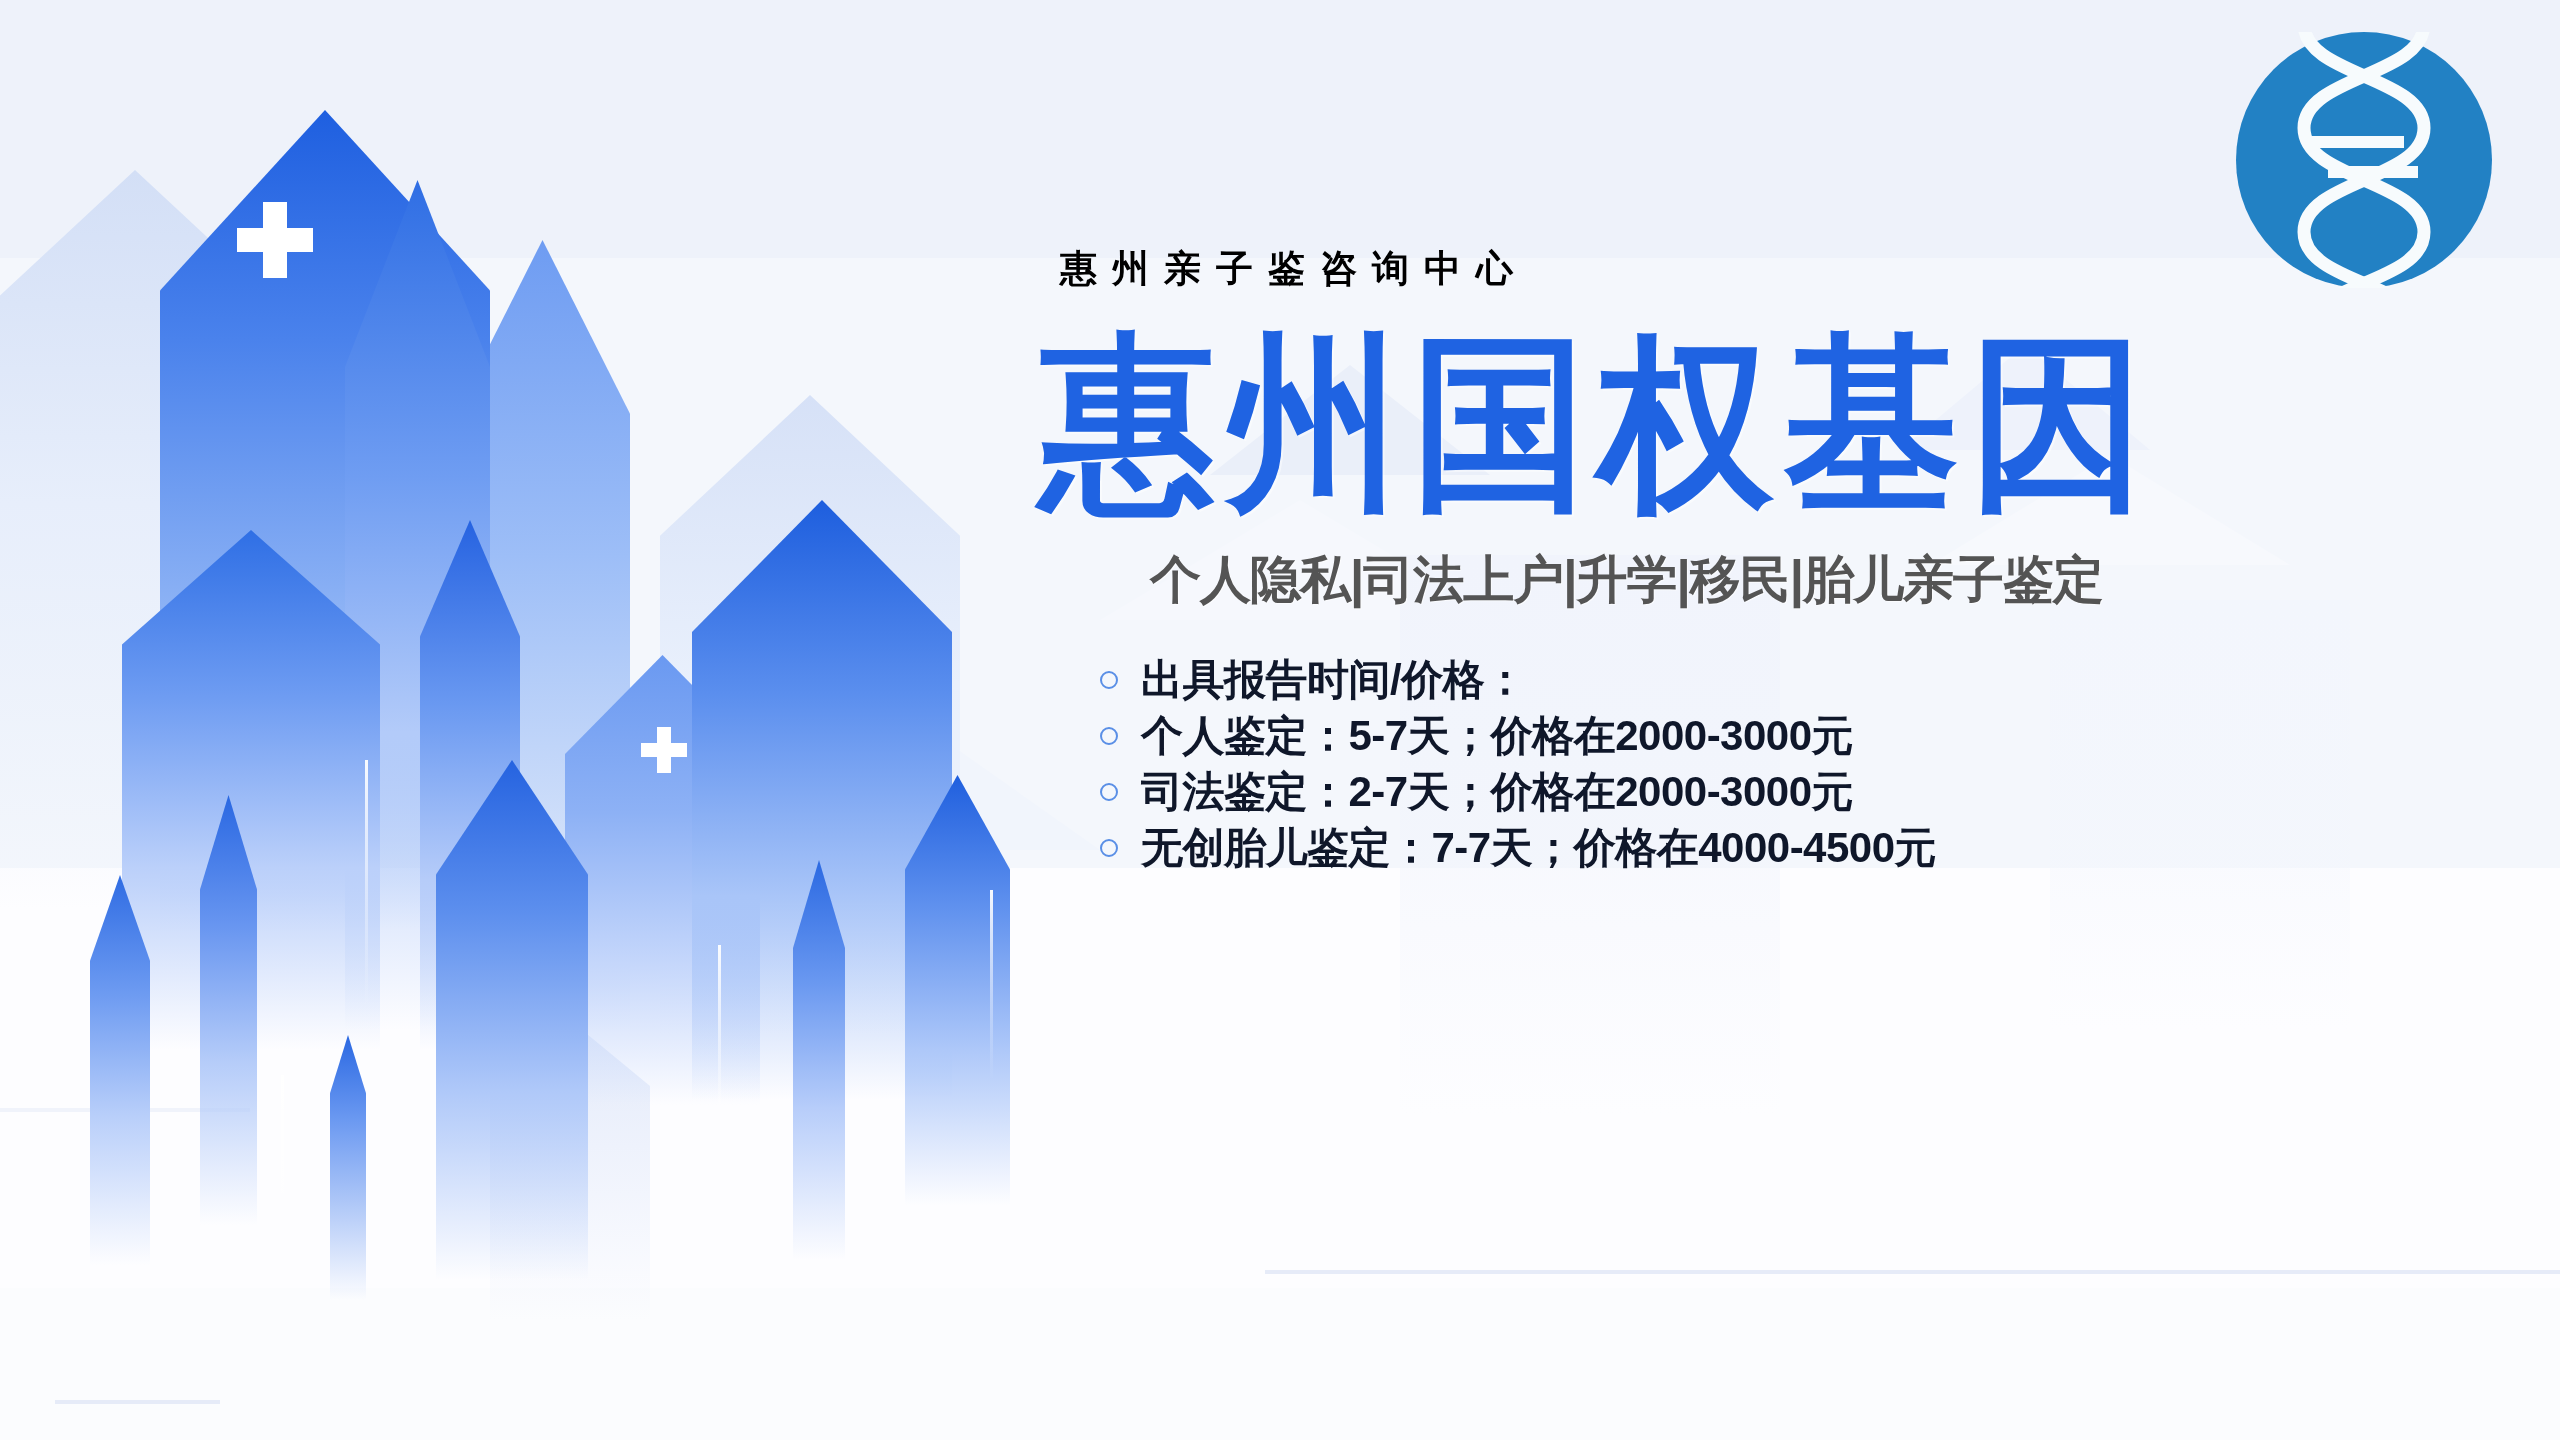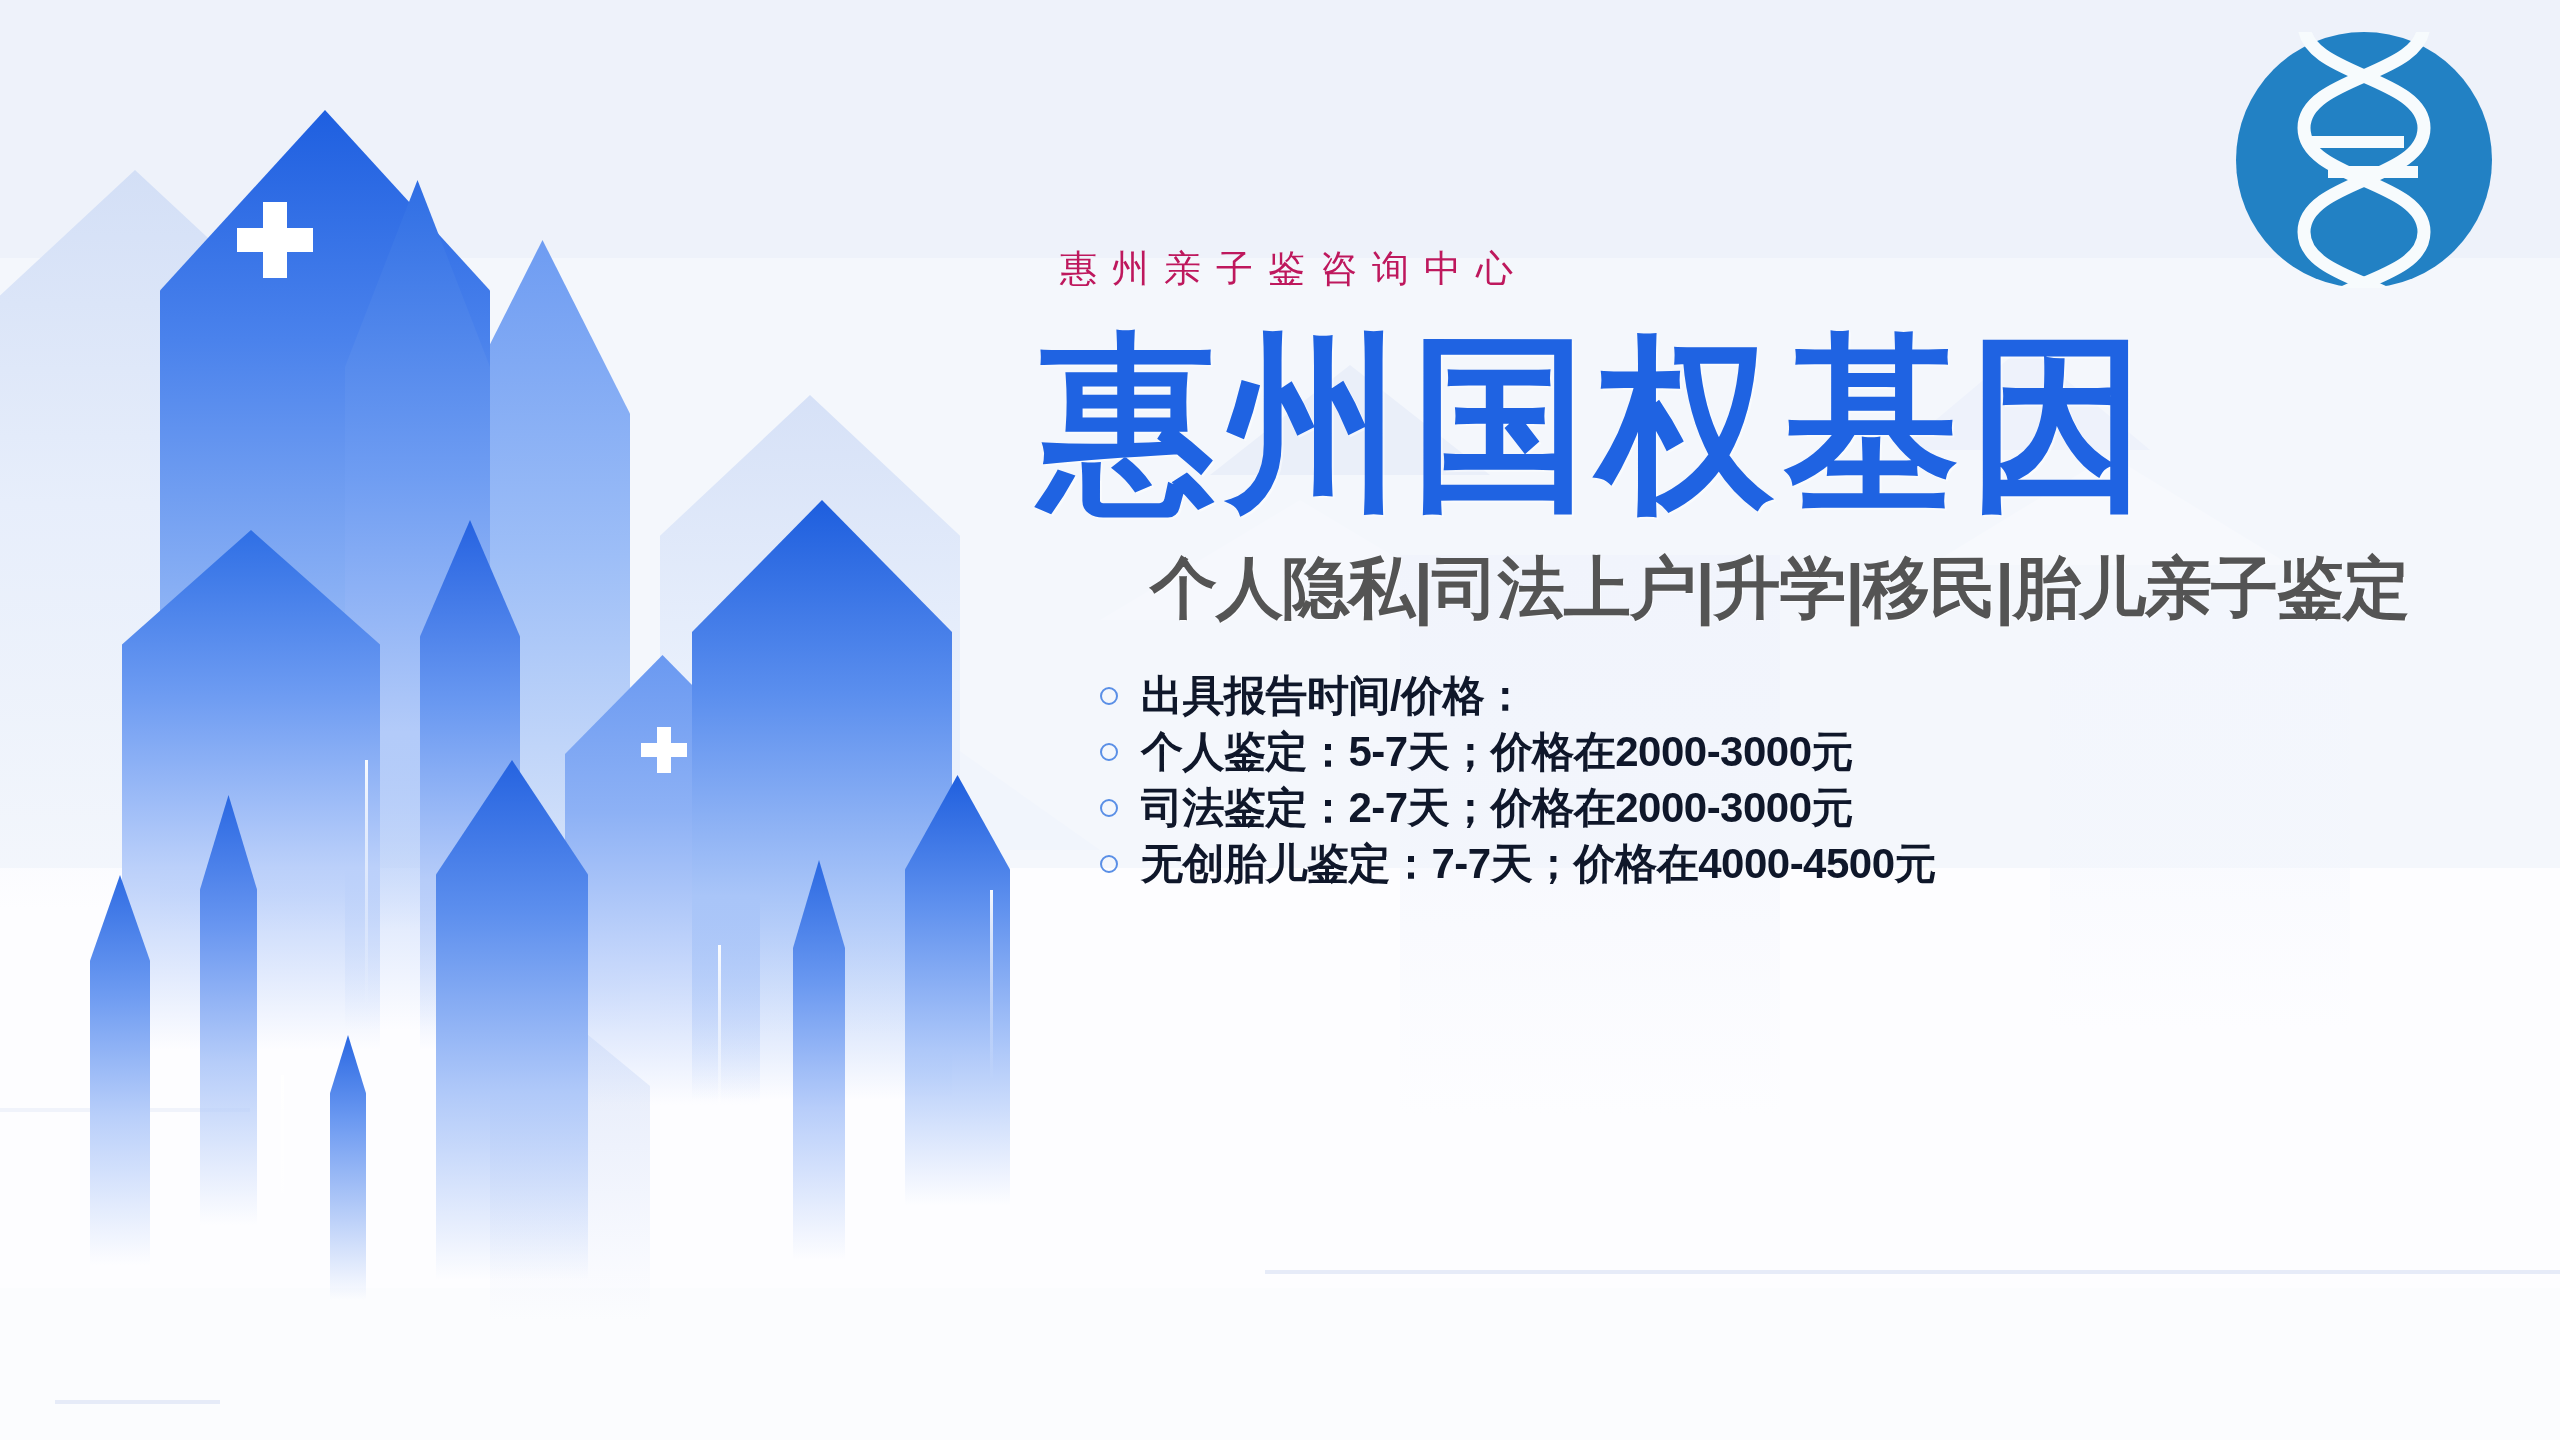--- a/index.html
+++ b/index.html
@@ -59,41 +59,41 @@
   .plus::after  { left:0; top:34%; width:100%; height:32%; }
 
   
   #logo { position:absolute; left:2236px; top:32px; width:256px; height:256px; }
 
   
   #text-col { position:absolute; left:1040px; top:250px; width:1480px; }
 
   #subtitle {
     font-size:37px;
-    font-weight:400;
-    color:#be185d;
+    font-weight:700;
+    color:#000000;
     letter-spacing:15px;
     line-height:1;
     padding-left:20px;
   }
   #main-title {
     margin-top:42px;
     font-size:175px;
     font-weight:bold;
     color:#1f63e2;
     letter-spacing:11px;
     line-height:1;
     white-space:nowrap;
     transform:scaleY(1.08);
     transform-origin:left top;
     text-shadow:2px 2px 0 rgba(255,255,255,0.45);
   }
   #tagline {
     margin-top:50px;
-    font-size:67px;
+    font-size:51px;
     font-weight:bold;
     color:#545454;
     letter-spacing:-1px;
     line-height:1;
     white-space:nowrap;
     padding-left:110px;
     text-shadow:1px 1px 0 rgba(255,255,255,0.6);
   }
 
   #bullets { margin-top:50px; padding-left:60px; }

